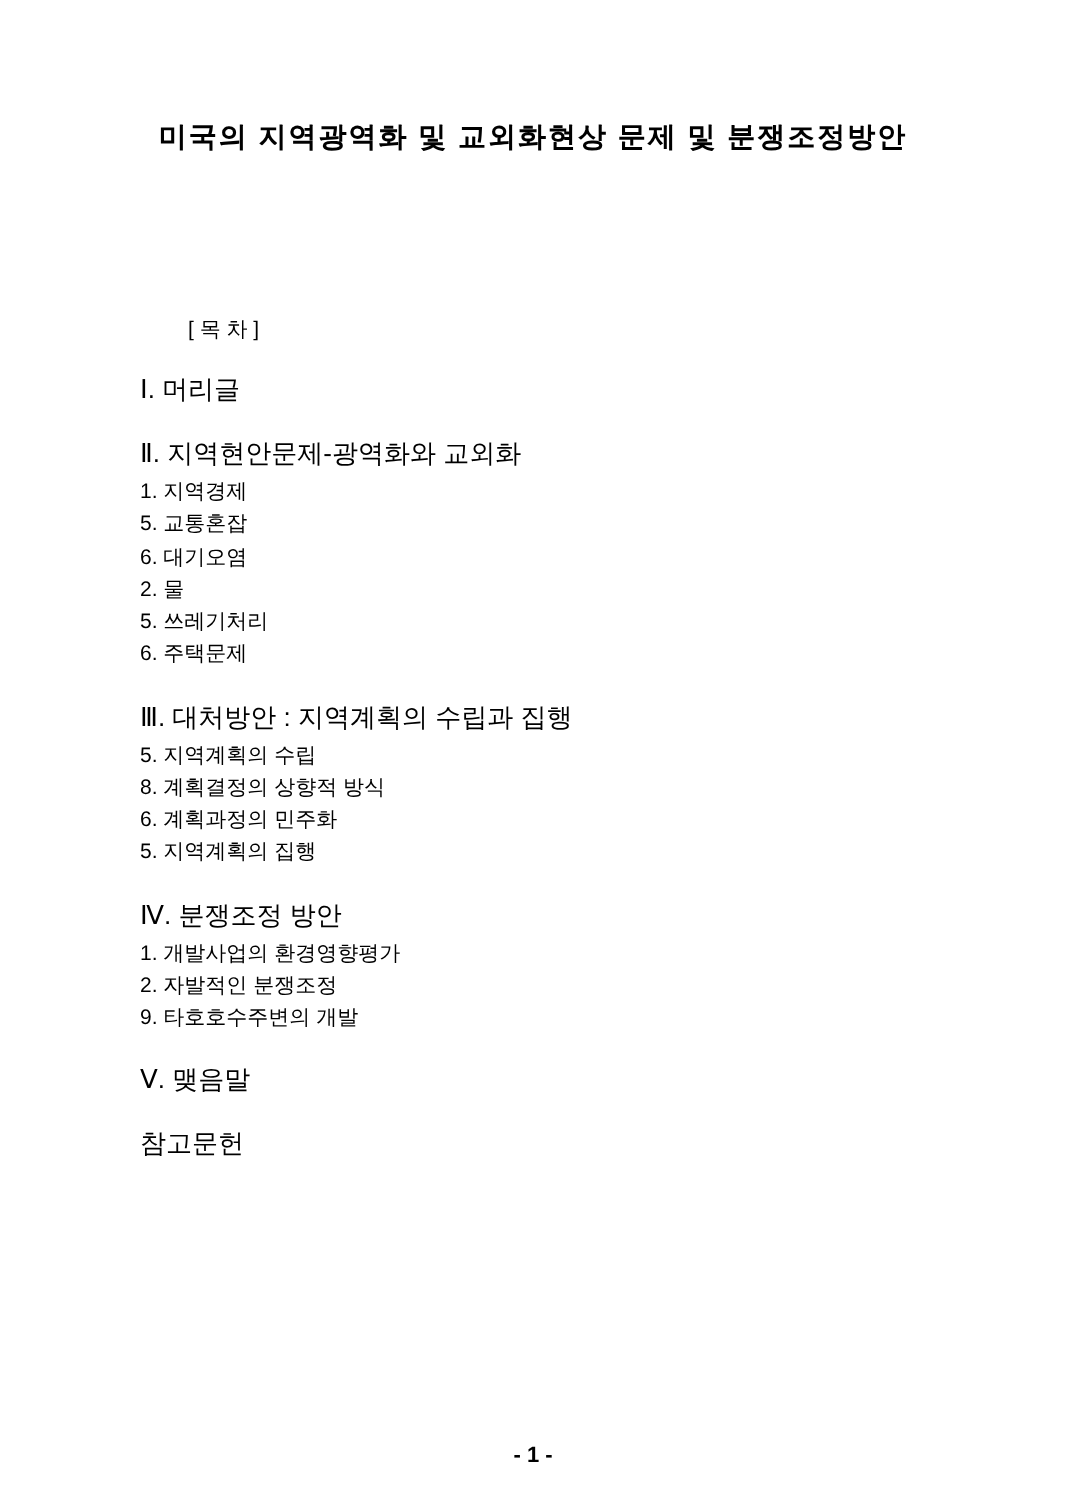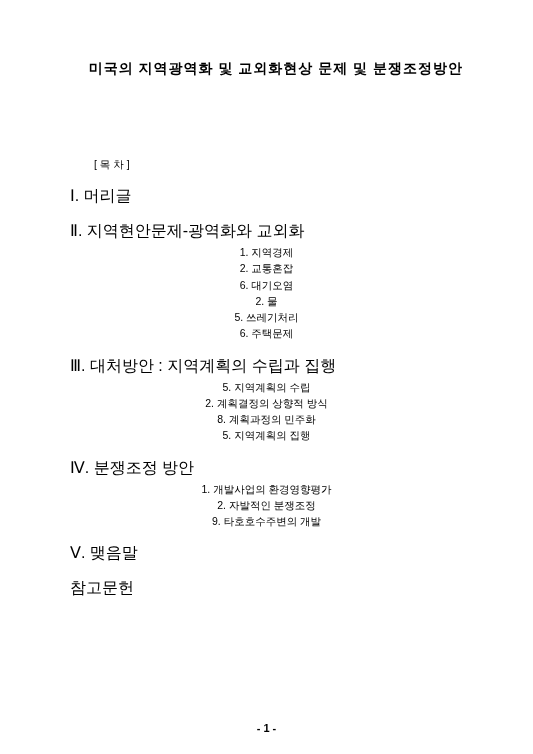--- a/index.html
+++ b/index.html
@@ -12,38 +12,37 @@
       height: 754px;
       background: #ffffff;
       font-family: "Malgun Gothic", "맑은 고딕", sans-serif;
       position: relative;
       padding: 60px 70px 40px 70px;
       color: #000;
     }
     .title {
       font-size: 14px;
       font-weight: bold;
-      text-align: right;
+      text-align: center;
       margin-bottom: 80px;
       letter-spacing: 1px;
     }
     .toc-label {
       font-size: 10.5px;
       margin-bottom: 14px;
       padding-left: 24px;
     }
     .section-heading {
-      font-size: 16px;
+      font-size: 13px;
       margin-top: 14px;
       margin-bottom: 2px;
     }
     .sub-item {
       font-size: 10.5px;
       line-height: 1.55;
-      text-align: center;
     }
     .footer {
       position: absolute;
       bottom: 20px;
       left: 0;
       right: 0;
       text-align: center;
       font-size: 11px;
       font-weight: bold;
     }
@@ -52,30 +51,30 @@
 <body>
 
 <div class="title">미국의 지역광역화 및 교외화현상 문제 및 분쟁조정방안</div>
 
 <div class="toc-label">[ 목 차 ]</div>
 
 <div class="section-heading">Ⅰ. 머리글</div>
 
 <div class="section-heading">Ⅱ. 지역현안문제-광역화와 교외화</div>
 <div class="sub-item">1. 지역경제</div>
-<div class="sub-item">2. 교통혼잡</div>
+<div class="sub-item">5. 교통혼잡</div>
 <div class="sub-item">6. 대기오염</div>
 <div class="sub-item">2. 물</div>
 <div class="sub-item">5. 쓰레기처리</div>
 <div class="sub-item">6. 주택문제</div>
 
 <div class="section-heading">Ⅲ. 대처방안 : 지역계획의 수립과 집행</div>
 <div class="sub-item">5. 지역계획의 수립</div>
-<div class="sub-item">2. 계획결정의 상향적 방식</div>
-<div class="sub-item">8. 계획과정의 민주화</div>
+<div class="sub-item">8. 계획결정의 상향적 방식</div>
+<div class="sub-item">6. 계획과정의 민주화</div>
 <div class="sub-item">5. 지역계획의 집행</div>
 
 <div class="section-heading">Ⅳ. 분쟁조정 방안</div>
 <div class="sub-item">1. 개발사업의 환경영향평가</div>
 <div class="sub-item">2. 자발적인 분쟁조정</div>
 <div class="sub-item">9. 타호호수주변의 개발</div>
 
 <div class="section-heading">Ⅴ. 맺음말</div>
 
 <div class="section-heading">참고문헌</div>

